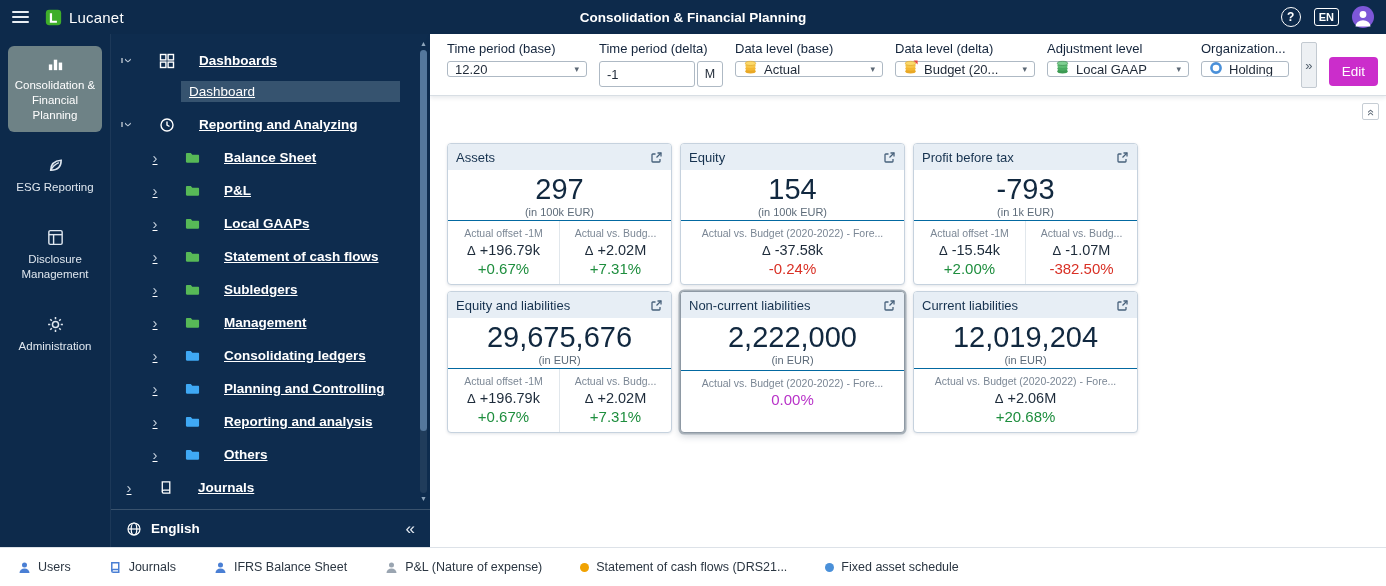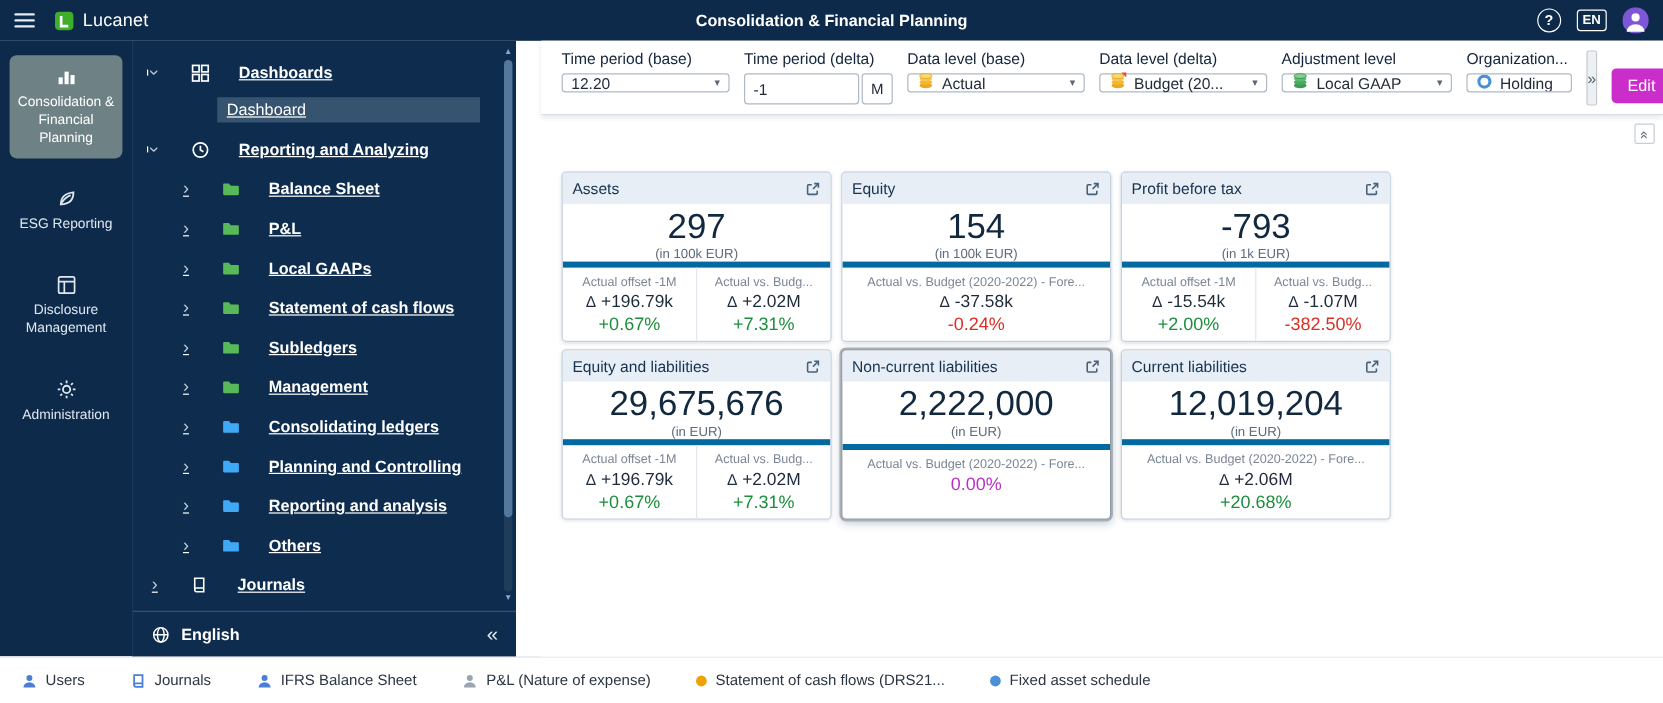--- a/index.html
+++ b/index.html
@@ -38,21 +38,21 @@
   .sel-label { flex: 1; background: #36536f; color: #fff; font-weight: 400; font-size: 13.5px; padding: 3px 8px; }
   .ticon { display: flex; }
   .lang-row { flex: 0 0 38px; border-top: 1px solid rgba(255,255,255,.18); display: flex; align-items: center; gap: 9px; padding: 0 15px; font-size: 13.5px; font-weight: 700; cursor: pointer; }
   .lang-collapse { margin-left: auto; font-size: 17px; font-weight: 400; color: #e4ebf2; cursor: pointer; }
   .vscroll { position: absolute; right: 1px; top: 6px; bottom: 44px; width: 11px; display: flex; flex-direction: column; align-items: center; gap: 2px; }
   .varrow { font-size: 7px; color: #8fa6bc; line-height: 8px; cursor: pointer; }
   .vtrack { flex: 1; width: 7px; background: rgba(255,255,255,.08); border-radius: 4px; position: relative; }
   .vthumb { position: absolute; top: 0; left: 0; width: 7px; height: 86%; background: #54779c; border-radius: 4px; cursor: grab; }
 
   
-  .content { flex: 1; min-width: 0; display: flex; flex-direction: column; background: #fff; position: relative; margin-left: 21px; }
+  .content { flex: 1; min-width: 0; display: flex; flex-direction: column; background: #fff; position: relative; }
   .filterbar { flex: 0 0 62px; display: flex; align-items: flex-start; gap: 12px; padding: 7px 8px 0 17px; border-bottom: 1px solid #d8dee4; box-shadow: 0 2px 4px rgba(15,40,70,.10); position: relative; z-index: 3; background: #fff; }
   .fgroup { display: flex; flex-direction: column; gap: 5px; }
   .flabel { font-size: 13px; color: #14253c; white-space: nowrap; }
   .fcontrol { height: 16px; border: 1px solid #aeb9c4; border-radius: 3px; background: #fff; display: flex; align-items: center; gap: 6px; padding: 0 7px; font-size: 13px; color: #1f2937; cursor: pointer; white-space: nowrap; }
   .fcontrol .caret { margin-left: auto; font-size: 9px; color: #5b6774; }
   .finput-row { display: flex; gap: 2px; }
   .ftext { width: 96px; height: 26px; border: 1px solid #aeb9c4; border-radius: 3px; padding: 0 7px; font-size: 13px; font-family: inherit; color: #1f2937; }
   .funit { width: 26px; height: 26px; border: 1px solid #aeb9c4; border-radius: 3px; background: #fff; font-size: 12.5px; color: #1f2937; cursor: pointer; font-family: inherit; }
   .w-tp { width: 140px; } .w-dlb { width: 148px; } .w-dld { width: 140px; } .w-adj { width: 142px; }
   .w-org { width: 88px; overflow: hidden; }
@@ -62,21 +62,21 @@
   
   .dash { flex: 1; position: relative; background: #fff; padding: 47px 0 0 17px; overflow: hidden; }
   .cards { display: grid; grid-template-columns: repeat(3, 225px); column-gap: 8px; row-gap: 6px; }
   .card { width: 225px; height: 142px; background: #fff; border: 1px solid #c6d2de; border-radius: 4px; box-shadow: 0 1px 3px rgba(20,45,75,.12); display: flex; flex-direction: column; overflow: hidden; cursor: pointer; }
   .card.selected { border-color: #8e99a4; box-shadow: 0 0 0 1.5px #a9b2ba, 0 2px 8px rgba(20,45,75,.28); }
   .card-head { flex: 0 0 26px; background: #e7eef5; display: flex; align-items: center; justify-content: space-between; padding: 0 8px; }
   .card-title { font-size: 13px; color: #16324f; }
   .ext-icon { display: flex; cursor: pointer; }
   .card-value { text-align: center; font-size: 29px; color: #11283f; margin-top: 3px; line-height: 1.15; }
   .card-unit { text-align: center; font-size: 11px; color: #5d6b79; }
-  .card-deltas { margin-top: auto; border-top: 5px solid #0369a1; display: flex; min-height: 62px; }
+  .card-deltas { margin-top: auto; border-top: 1px solid #0369a1; display: flex; min-height: 62px; }
   .dcol { flex: 1; padding: 6px 6px 7px; text-align: center; overflow: hidden; min-width: 0; }
   .dcol + .dcol { border-left: 1px solid #e1e7ec; }
   .dlabel { font-size: 10.5px; color: #7b8795; white-space: nowrap; overflow: hidden; text-overflow: ellipsis; }
   .dval { font-size: 14.5px; color: #1d2b3a; margin-top: 3px; white-space: nowrap; }
   .dsym { font-size: 13px; }
   .dpct { font-size: 15px; margin-top: 2px; }
   .dpct.positive { color: #1e8e3e; }
   .dpct.negative { color: #d93025; }
   .dpct.zero { color: #b832c8; }
   .dash-collapse { position: absolute; top: 7px; right: 7px; width: 17px; height: 17px; border: 1px solid #c6cdd4; border-radius: 2px; display: flex; align-items: center; justify-content: center; color: #5a6673; cursor: pointer; background: #fff; }

